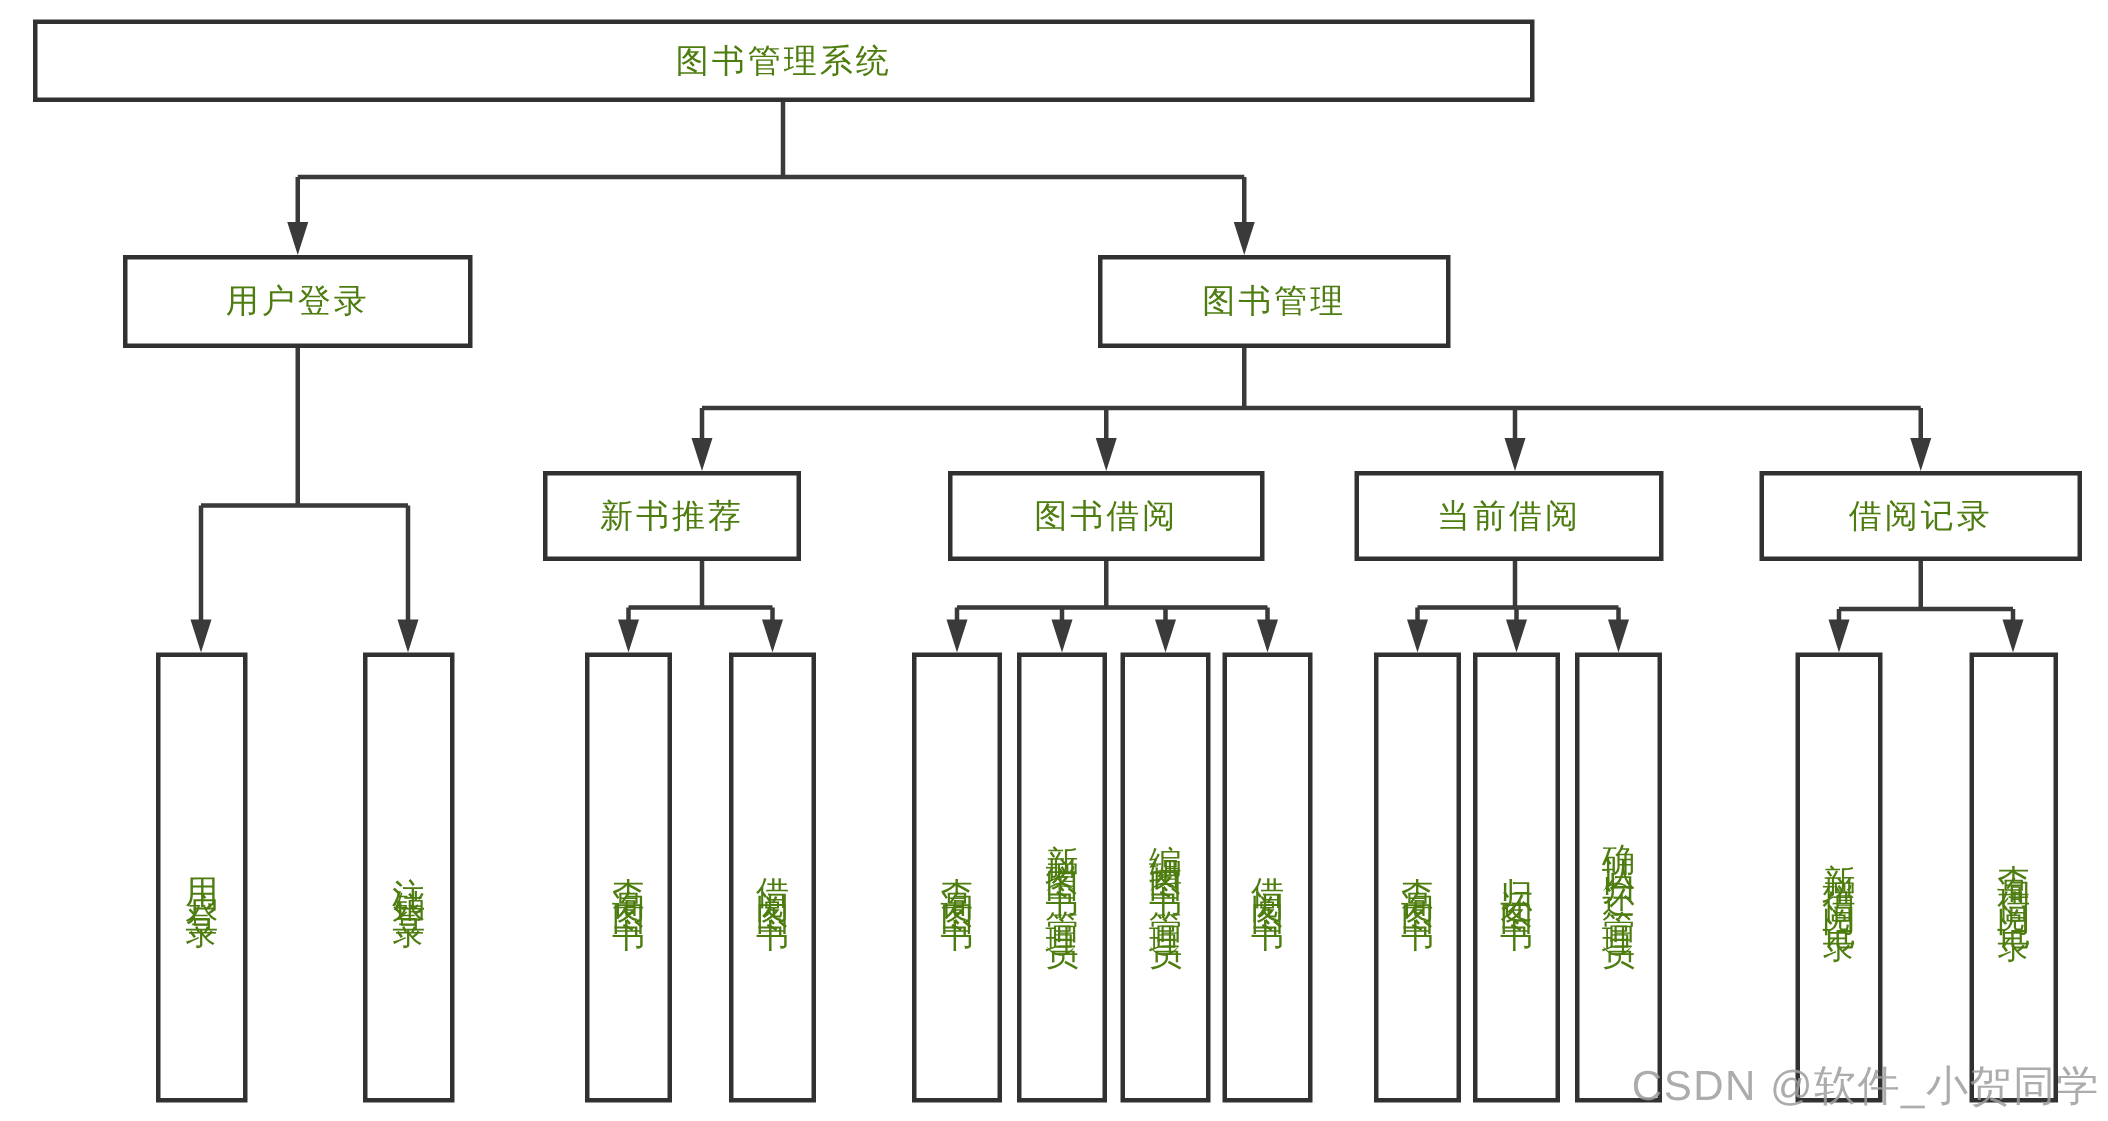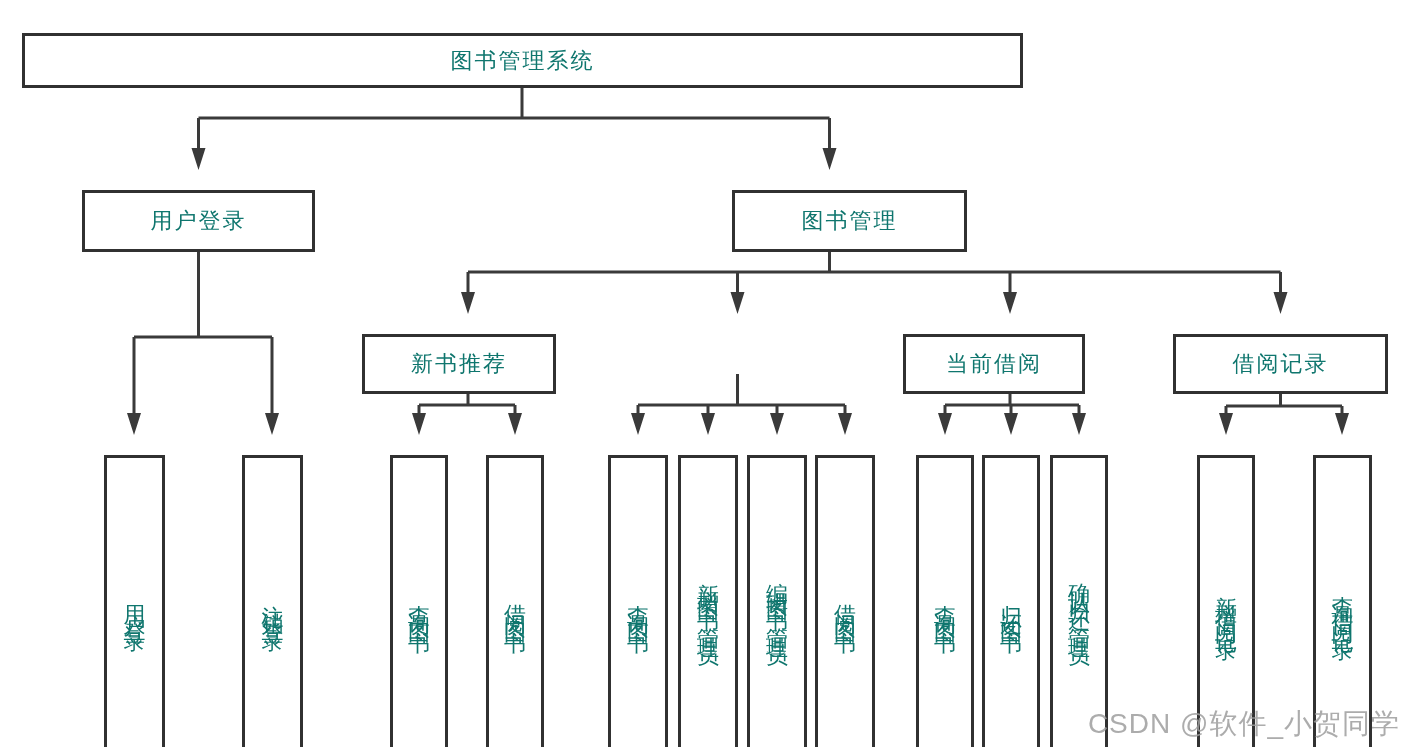--- a/index.html
+++ b/index.html
@@ -18,22 +18,21 @@
     pointer-events: none;
   }
   .box {
     position: absolute;
     box-sizing: border-box;
     background: #ffffff;
     border: 3px solid #313131;
     display: flex;
     align-items: center;
     justify-content: center;
-    color: #0f766e;
-    margin-top: 20px;
+    color: #4d7c0f;
   }
   .box.h {
     font-size: 22px;
     letter-spacing: 2px;
   }
   .box.v {
     font-size: 22px;
   }
   .box.v .vtext {
     writing-mode: vertical-rl;
@@ -86,22 +85,23 @@
       M1072 413 L1086 413 L1079 435 Z
       M1219 413 L1233 413 L1226 435 Z
       M1335 413 L1349 413 L1342 435 Z"></path>
   </svg>
 
   <div class="box h" style="left:22px; top:13px; width:1001px; height:55px;">图书管理系统</div>
 
   <div class="box h" style="left:82px; top:170px; width:233px; height:62px;">用户登录</div>
   <div class="box h" style="left:732px; top:170px; width:235px; height:62px;">图书管理</div>
 
-  <div class="box h" style="left:362px; top:314px; width:194px; height:60px;">新书推荐</div>
-  <div class="box h" style="left:903px; top:314px; width:182px; height:60px;">当前借阅</div>
+  <div class="box h" style="left:362px; top:314px; width:172px; height:60px;">新书推荐</div>
+  <div class="box h" style="left:632px; top:314px; width:211px; height:60px;">图书借阅</div>
+  <div class="box h" style="left:903px; top:314px; width:206px; height:60px;">当前借阅</div>
   <div class="box h" style="left:1173px; top:314px; width:215px; height:60px;">借阅记录</div>
 
   <div class="box v" style="left:104px; top:435px; width:61px; height:300px;">
     <span class="vtext">用户登录</span>
   </div>
   <div class="box v" style="left:242px; top:435px; width:61px; height:300px;">
     <span class="vtext">注销登录</span>
   </div>
 
   <div class="box v" style="left:390px; top:435px; width:58px; height:300px;">

